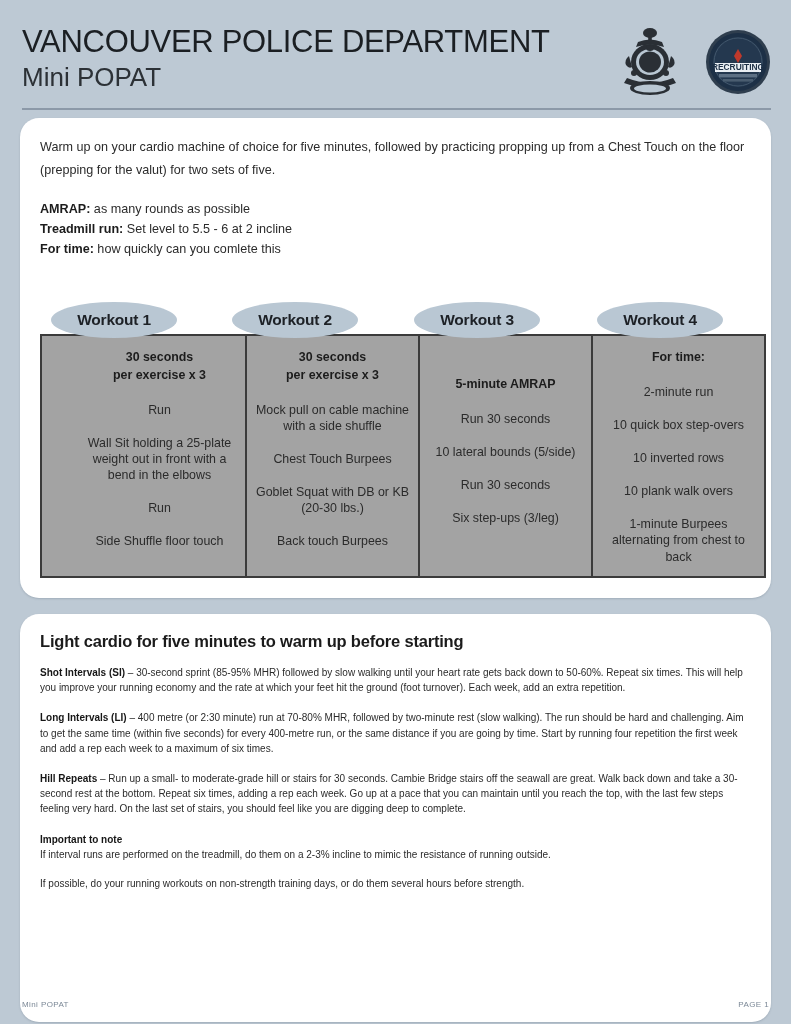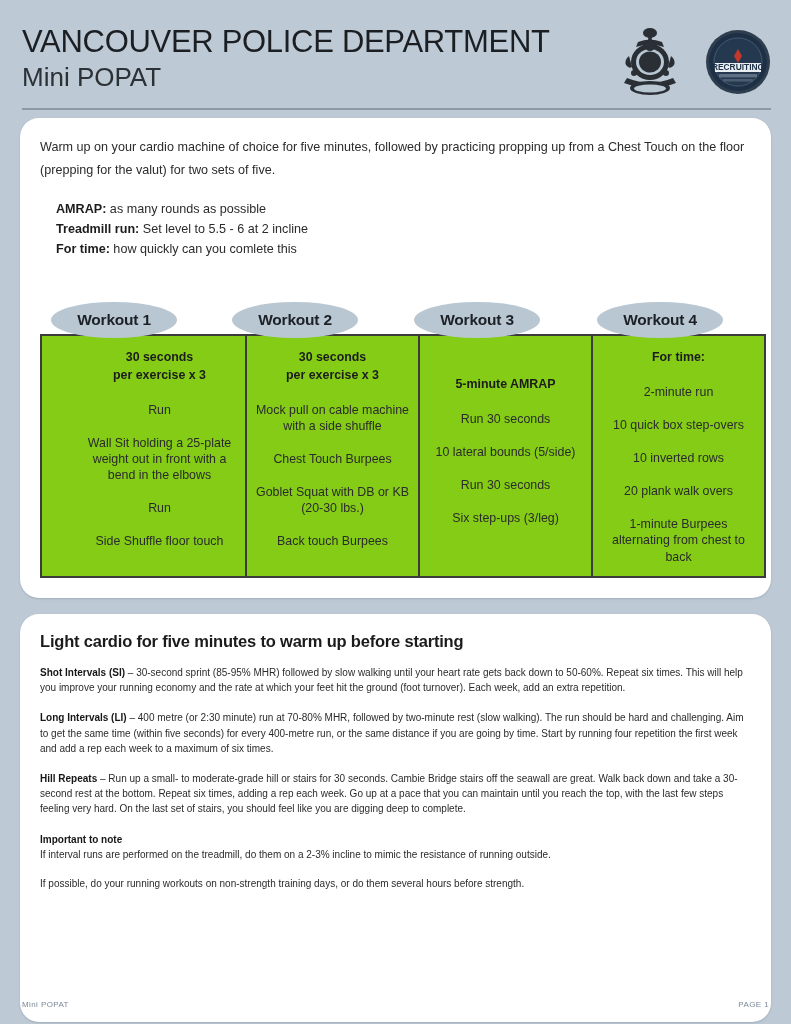--- a/index.html
+++ b/index.html
@@ -95,21 +95,21 @@
     font-size: 12.6px;
     line-height: 1.85;
     color: #2b2b2b;
   }
   .intro .spacer { height: 16px; }
   .defs {
     font-size: 12.6px;
     line-height: 1.62;
     color: #2b2b2b;
   }
-  .defs b { font-weight: bold; color: #1c1c1c; margin-left: 16px; }
+  .defs b { font-weight: bold; color: #1c1c1c; }
 
   
   .pill-row {
     position: relative;
     height: 44px;
     margin-top: 28px;
   }
   .pill {
     position: absolute;
     top: 14px;
@@ -130,21 +130,21 @@
   .pill.p3 { left: 374px; }
   .pill.p4 { left: 557px; }
 
   
   .wk-table {
     display: flex;
     border: 2px solid #3b3b3b;
     width: 726px;
     height: 244px;
     margin-top: 2px;
-    background: #84cc16;
+    background: #a3a3a3;
     padding-left: 32px;
   }
   .wk-col {
     flex: 1 1 0;
     border-right: 2px solid #3b3b3b;
     padding: 13px 9px 10px 9px;
     display: flex;
     flex-direction: column;
     align-items: center;
     text-align: center;
@@ -293,21 +293,21 @@
       <div class="wk-item">10 lateral bounds (5/side)</div>
       <div class="wk-item">Run 30 seconds</div>
       <div class="wk-item">Six step-ups (3/leg)</div>
     </div>
 
     <div class="wk-col">
       <div class="wk-head">For time:</div>
       <div class="wk-item">2-minute run</div>
       <div class="wk-item">10 quick box step-overs</div>
       <div class="wk-item">10 inverted rows</div>
-      <div class="wk-item">20 plank walk overs</div>
+      <div class="wk-item">10 plank walk overs</div>
       <div class="wk-item">1-minute Burpees alternating from chest to back</div>
     </div>
 
   </div>
 </div>
 
 <div class="card card-bottom">
   <div class="sec-title">Light cardio for five minutes to warm up before starting</div>
 
   <div class="para">

